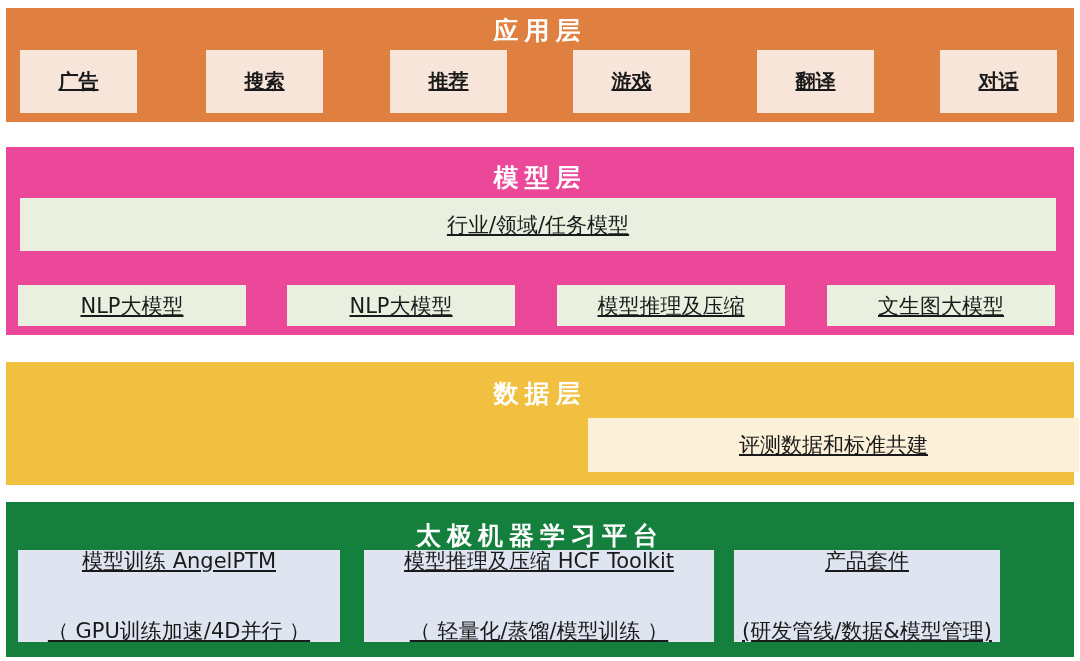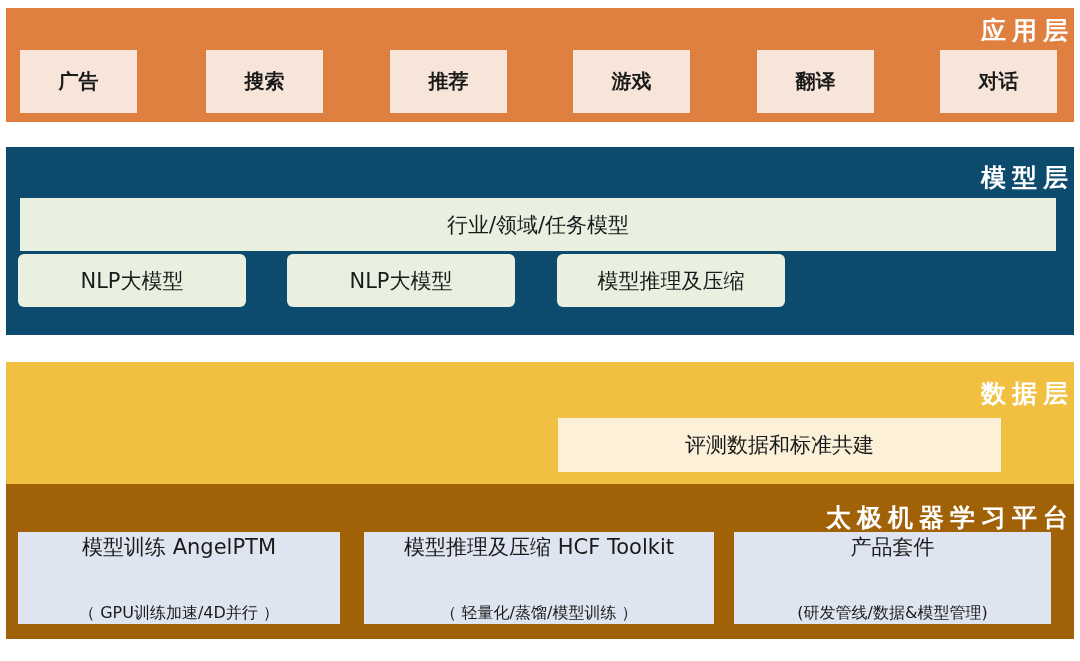--- a/index.html
+++ b/index.html
@@ -1,38 +1,38 @@
 <!DOCTYPE html>
 <html><head>
 <meta charset="utf-8">
 <style>
   * { box-sizing: border-box; margin: 0; padding: 0; }
   html, body { width: 1080px; height: 661px; background: #ffffff; overflow: hidden; }
   body { position: relative; font-family: "DejaVu Sans", "Liberation Sans", sans-serif; color: #1a1a1a; }
   .layer { position: absolute; left: 6px; width: 1068px; }
-  .layer-title { position: absolute; left: 0; width: 100%; text-align: right; color: #ffffff; font-weight: bold; font-size: 25px; letter-spacing: 6px; }
-  .box { position: absolute; display: flex; align-items: center; justify-content: center; text-align: left; font-size: 21px; color: #1a1a1a; }
+  .layer-title { position: absolute; left: 0; width: 100%; text-align: center; color: #ffffff; font-weight: bold; font-size: 25px; letter-spacing: 6px; }
+  .box { position: absolute; display: flex; align-items: center; justify-content: center; text-align: left; font-size: 21px; color: #1a1a1a; text-decoration: underline; }
   .box.two-line { flex-direction: column; gap: 36px; }
-  .box .sub { font-size: 16px; margin-top: 6px; }
+  .box .sub { font-size: 21px; margin-top: 6px; }
 
   #app { top: 8px; height: 114px; background: #df8040; }
   #app .layer-title { top: 6px; }
   #app .box { top: 42px; height: 63px; width: 117px; background: #f7e5da; font-weight: bold; font-size: 20px; }
 
-  #model { top: 147px; height: 188px; background: #0c4a6e; }
+  #model { top: 147px; height: 188px; background: #ec4899; }
   #model .layer-title { top: 14px; }
   #model .box { background: #e9f0e0; }
   #model .wide { top: 51px; left: 14px; width: 1036px; height: 53px; }
-  #model .small { top: 107px; height: 53px; width: 228px; border-radius: 6px; }
+  #model .small { top: 138px; height: 41px; width: 228px; }
 
   #data { top: 362px; height: 123px; background: #f2c040; }
   #data .layer-title { top: 15px; }
   #data .box { top: 56px; height: 54px; background: #fcf1d8; }
 
-  #platform { top: 484px; height: 155px; background: #a16207; }
+  #platform { top: 502px; height: 155px; background: #15803d; }
   #platform .layer-title { top: 17px; }
   #platform .box { top: 48px; height: 92px; background: #dfe4f1; }
 </style>
 </head>
 <body>
 
 <div class="layer" id="app">
   <div class="layer-title">应用层</div>
   <div class="box" style="left:14px">广告</div>
   <div class="box" style="left:200px">搜索</div>
@@ -41,34 +41,35 @@
   <div class="box" style="left:751px">翻译</div>
   <div class="box" style="left:934px">对话</div>
 </div>
 
 <div class="layer" id="model">
   <div class="layer-title">模型层</div>
   <div class="box wide">行业/领域/任务模型</div>
   <div class="box small" style="left:12px">NLP大模型</div>
   <div class="box small" style="left:281px">NLP大模型</div>
   <div class="box small" style="left:551px">模型推理及压缩</div>
+  <div class="box small" style="left:821px">文生图大模型</div>
 </div>
 
 <div class="layer" id="data">
   <div class="layer-title">数据层</div>
-  <div class="box" style="left:552px; width:443px">评测数据和标准共建</div>
+  <div class="box" style="left:582px; width:491px">评测数据和标准共建</div>
 </div>
 
 <div class="layer" id="platform">
   <div class="layer-title">太极机器学习平台</div>
   <div class="box two-line" style="left:12px; width:322px">
     <span>模型训练 AngelPTM</span>
     <span class="sub">（ GPU训练加速/4D并行 ）</span>
   </div>
   <div class="box two-line" style="left:358px; width:350px">
     <span>模型推理及压缩 HCF Toolkit</span>
     <span class="sub">（ 轻量化/蒸馏/模型训练 ）</span>
   </div>
-  <div class="box two-line" style="left:728px; width:317px">
+  <div class="box two-line" style="left:728px; width:266px">
     <span>产品套件</span>
     <span class="sub">(研发管线/数据&amp;模型管理)</span>
   </div>
 </div>
 
 </body></html>

